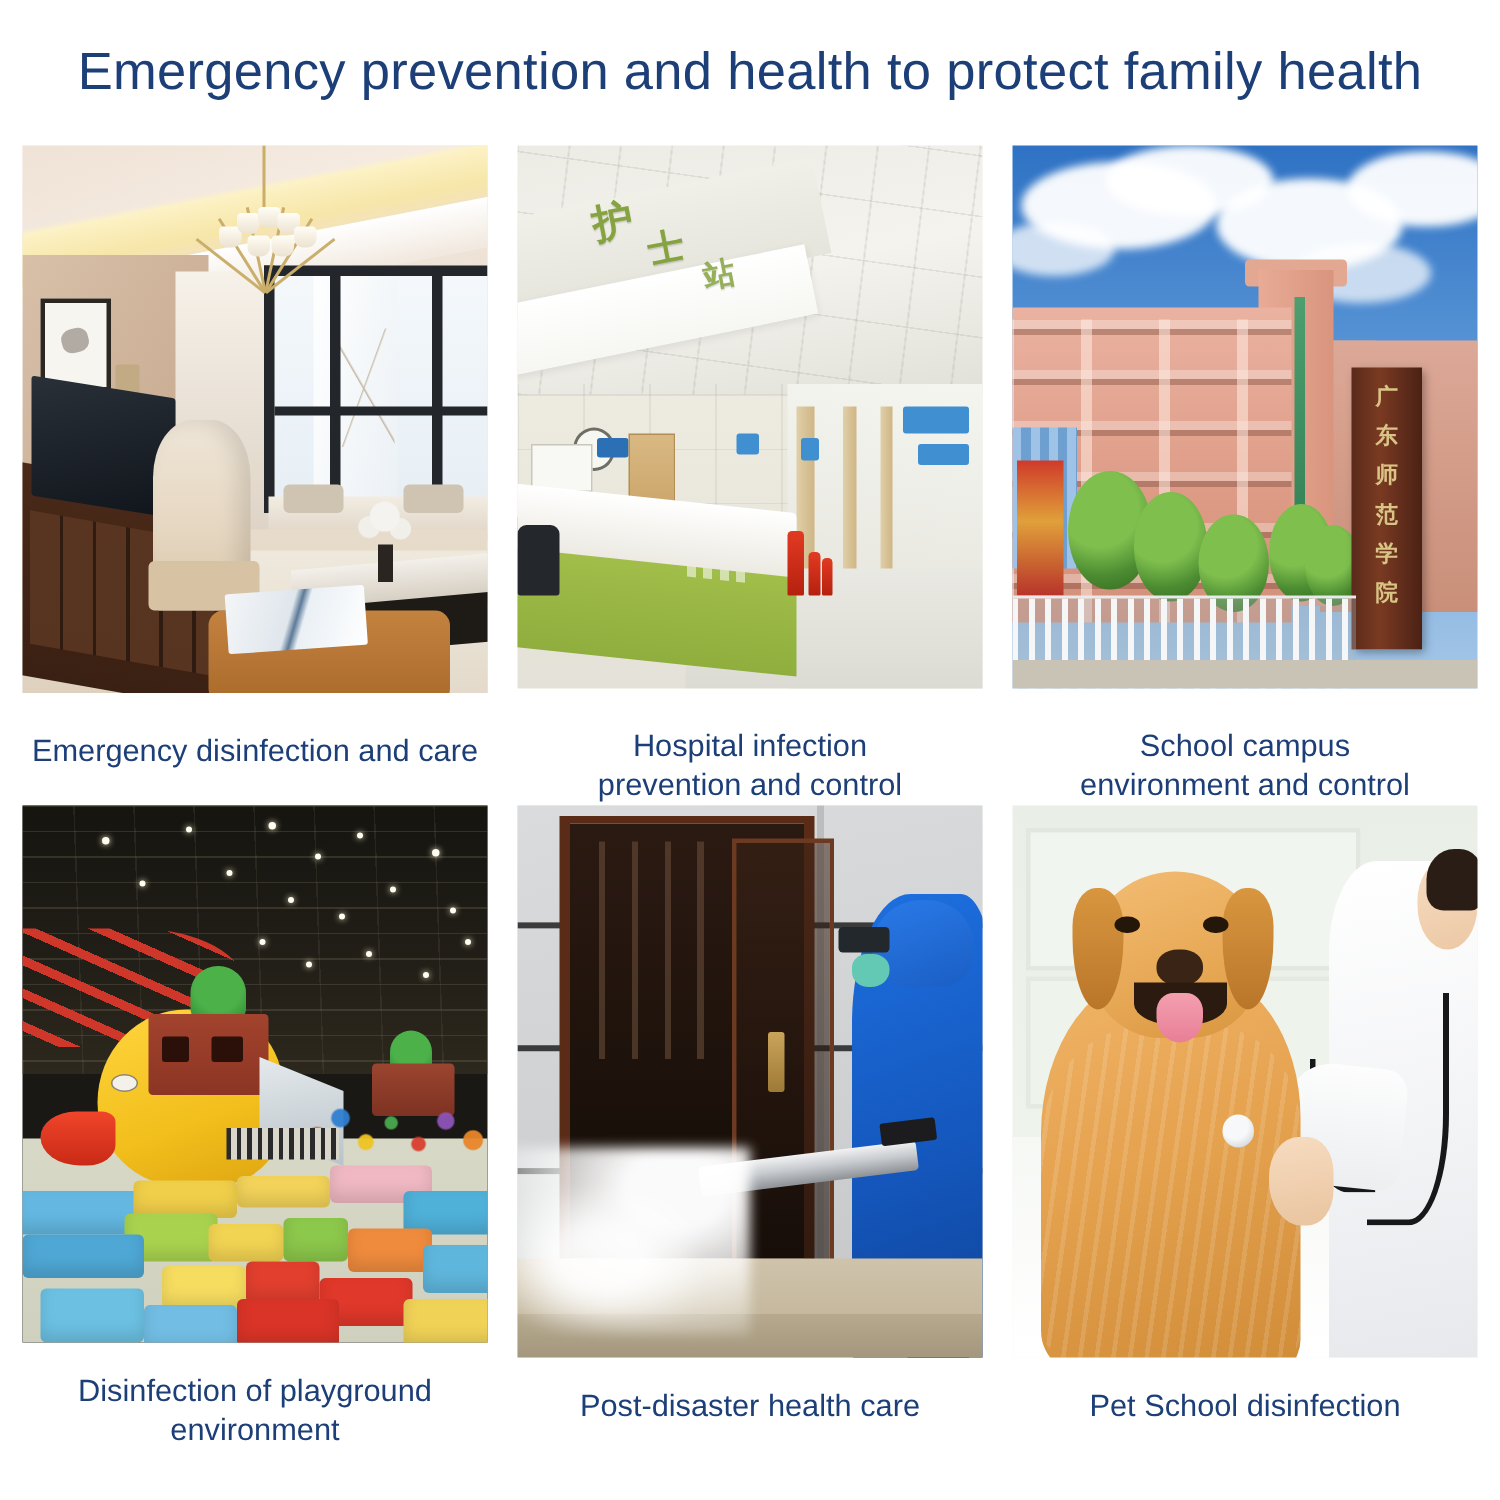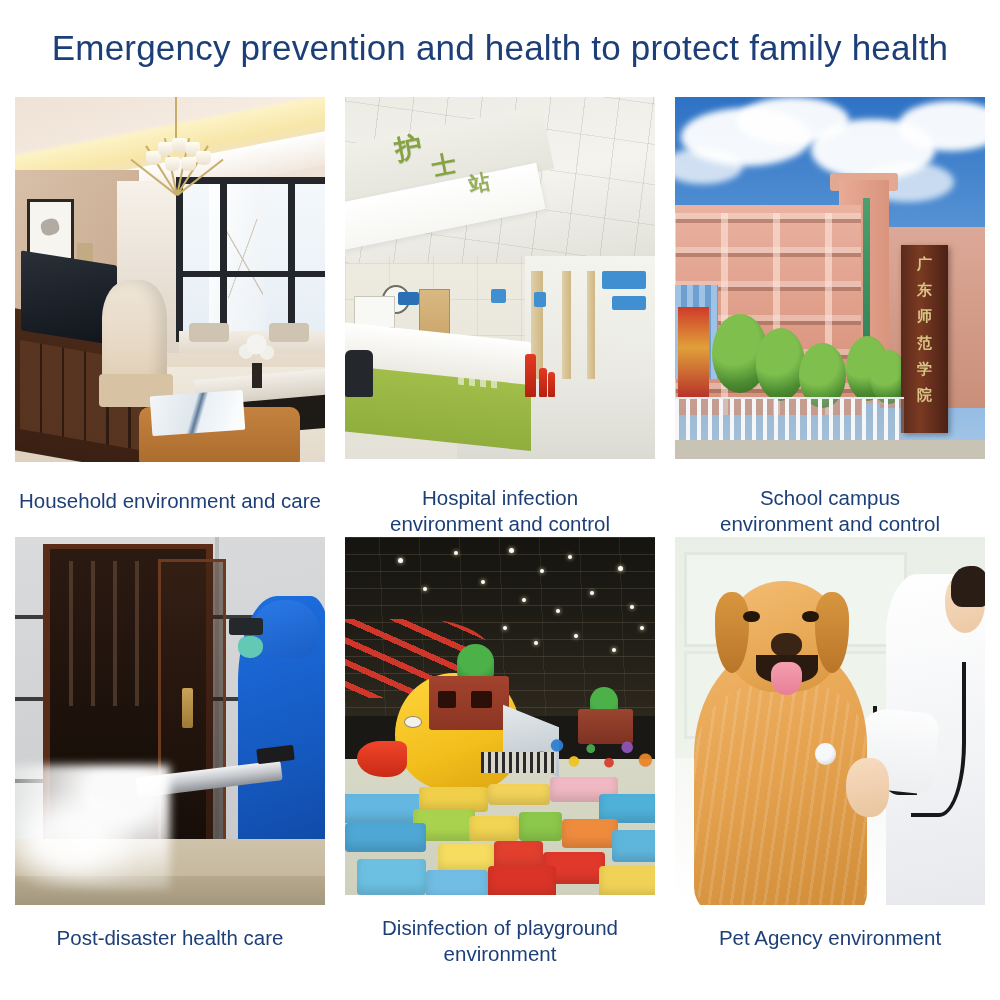--- a/index.html
+++ b/index.html
@@ -707,21 +707,21 @@
         <div class="lv-tv-cab"></div>
         <div class="lv-tv"></div>
         <div class="lv-chair"></div>
         <div class="lv-chair-seat"></div>
         <div class="lv-table"></div>
         <div class="lv-table-leg"></div>
         <div class="lv-vase"></div>
         <div class="lv-ottoman"></div>
         <div class="lv-book"></div>
       </div>
-      <div class="caption">Household environment and care</div>
+      <div class="caption">Emergency disinfection and care</div>
     </div>
 
     <div class="cell row1">
       <div class="photo hospital">
         <div class="hp-ceiling"></div>
         <div class="hp-ceil-grid"></div>
         <div class="hp-signband"></div>
         <div class="hp-softbox"></div>
         <div class="hp-char" style="left:16%;top:9%;transform:rotate(-11deg)">护</div>
         <div class="hp-char" style="left:28%;top:14.5%;transform:rotate(-11deg);font-size:24px">士</div>
@@ -741,21 +741,21 @@
         <div class="hp-blue-panel" style="left:61%;top:54%;width:4%;height:4%"></div>
         <div class="hp-floor"></div>
         <div class="hp-desk-green"></div>
         <div class="hp-desk-top"></div>
         <div class="hp-chair"></div>
         <div class="hp-ext" style="left:58%;top:71%;width:3.6%;height:12%"></div>
         <div class="hp-ext" style="left:62.5%;top:75%;width:2.6%;height:8%"></div>
         <div class="hp-ext" style="left:65.5%;top:76%;width:2.4%;height:7%"></div>
       </div>
       <div class="caption">Hospital infection
-environment and control</div>
+prevention and control</div>
     </div>
 
     <div class="cell row1">
       <div class="photo school">
         <div class="sc-cloud" style="left:2%;top:3%;width:42%;height:16%"></div>
         <div class="sc-cloud" style="left:20%;top:0%;width:36%;height:13%"></div>
         <div class="sc-cloud" style="left:44%;top:6%;width:40%;height:17%"></div>
         <div class="sc-cloud" style="left:72%;top:1%;width:34%;height:14%"></div>
         <div class="sc-cloud" style="left:-4%;top:14%;width:26%;height:10%;opacity:.75"></div>
         <div class="sc-cloud" style="left:60%;top:18%;width:30%;height:11%;opacity:.7"></div>
@@ -780,44 +780,20 @@
           <div class="sc-sign-char" style="top:33%">师</div>
           <div class="sc-sign-char" style="top:47%">范</div>
           <div class="sc-sign-char" style="top:61%">学</div>
           <div class="sc-sign-char" style="top:75%">院</div>
         </div>
         <div class="sc-fence"></div>
         <div class="sc-ground"></div>
       </div>
       <div class="caption">School campus
 environment and control</div>
-    </div>
-
-    <div class="cell row2">
-      <div class="photo fog">
-        <div class="fg-wall"></div>
-        <div class="fg-wall-lines"></div>
-        <div class="fg-door">
-          <div class="fg-door-bars"></div>
-        </div>
-        <div class="fg-door-frame"></div>
-        <div class="fg-handle"></div>
-        <div class="fg-person"></div>
-        <div class="fg-hood"></div>
-        <div class="fg-goggles"></div>
-        <div class="fg-mask"></div>
-        <div class="fg-boot"></div>
-        <div class="fg-wand"></div>
-        <div class="fg-wand-grip"></div>
-        <div class="fg-step"></div>
-        <div class="fg-step2"></div>
-        <div class="fg-mist"></div>
-        <div class="fg-mist2"></div>
-      </div>
-      <div class="caption">Post-disaster health care</div>
     </div>
 
     <div class="cell row2">
       <div class="photo play">
         <div class="pg-ceil"></div>
         <div class="pg-beams"></div>
         <div class="pg-dot" style="left:17%;top:6%;width:5px;height:5px"></div>
         <div class="pg-dot" style="left:35%;top:4%;width:4px;height:4px"></div>
         <div class="pg-dot" style="left:53%;top:3%;width:5px;height:5px"></div>
         <div class="pg-dot" style="left:63%;top:9%;width:4px;height:4px"></div>
@@ -866,20 +842,44 @@
         <div class="pg-foam" style="left:4%;top:90%;width:22%;height:10%;background:#6cc1e3"></div>
         <div class="pg-foam" style="left:26%;top:93%;width:20%;height:9%;background:#72bde4"></div>
         <div class="pg-foam" style="left:46%;top:92%;width:22%;height:9%;background:#d93427"></div>
         <div class="pg-foam" style="left:82%;top:92%;width:22%;height:9%;background:#f0d257"></div>
       </div>
       <div class="caption">Disinfection of playground
 environment</div>
     </div>
 
     <div class="cell row2">
+      <div class="photo fog">
+        <div class="fg-wall"></div>
+        <div class="fg-wall-lines"></div>
+        <div class="fg-door">
+          <div class="fg-door-bars"></div>
+        </div>
+        <div class="fg-door-frame"></div>
+        <div class="fg-handle"></div>
+        <div class="fg-person"></div>
+        <div class="fg-hood"></div>
+        <div class="fg-goggles"></div>
+        <div class="fg-mask"></div>
+        <div class="fg-boot"></div>
+        <div class="fg-wand"></div>
+        <div class="fg-wand-grip"></div>
+        <div class="fg-step"></div>
+        <div class="fg-step2"></div>
+        <div class="fg-mist"></div>
+        <div class="fg-mist2"></div>
+      </div>
+      <div class="caption">Post-disaster health care</div>
+    </div>
+
+    <div class="cell row2">
       <div class="photo pet">
         <div class="pt-wall"></div>
         <div class="pt-panel"></div>
         <div class="pt-panel2"></div>
         <div class="pt-table"></div>
         <div class="pt-vet-coat"></div>
         <div class="pt-vet-face"></div>
         <div class="pt-vet-hair"></div>
         <div class="pt-steth-tube"></div>
         <div class="pt-steth-tube2"></div>
@@ -890,17 +890,17 @@
         <div class="pt-steth-head"></div>
         <div class="pt-dog-head"></div>
         <div class="pt-ear" style="left:13%"></div>
         <div class="pt-ear" style="left:45%"></div>
         <div class="pt-eye" style="left:22%"></div>
         <div class="pt-eye" style="left:41%"></div>
         <div class="pt-nose"></div>
         <div class="pt-mouth"></div>
         <div class="pt-tongue"></div>
       </div>
-      <div class="caption">Pet Agency environment</div>
+      <div class="caption">Pet School disinfection</div>
     </div>
 
   </div>
 </div>
 
 </body></html>

